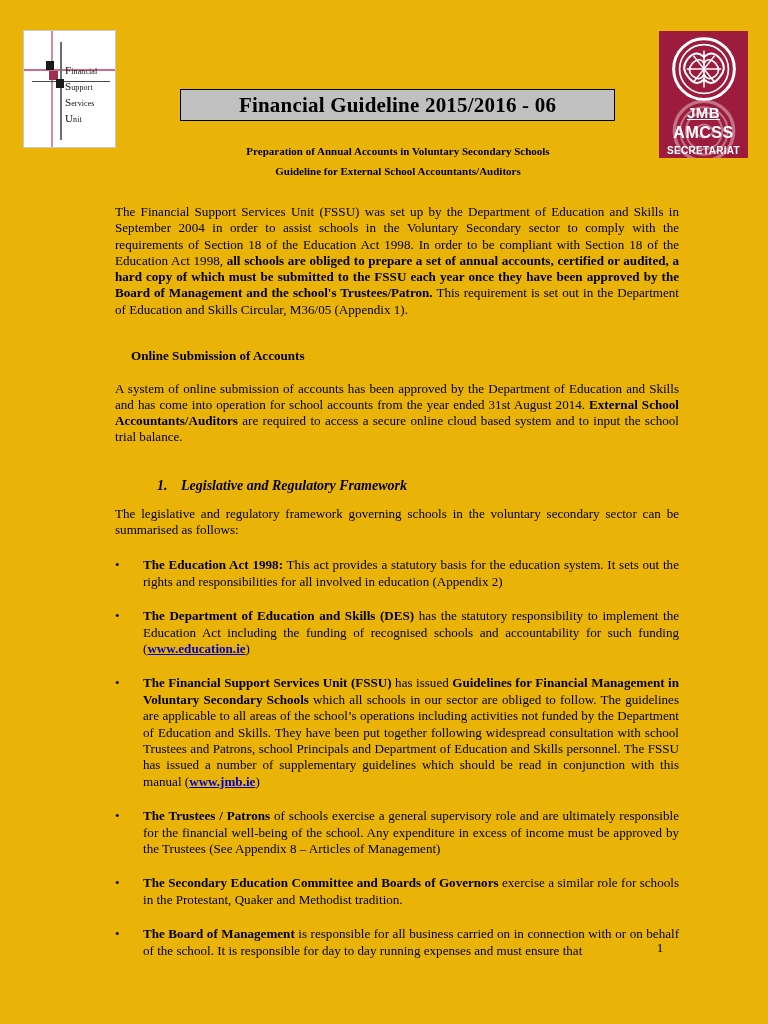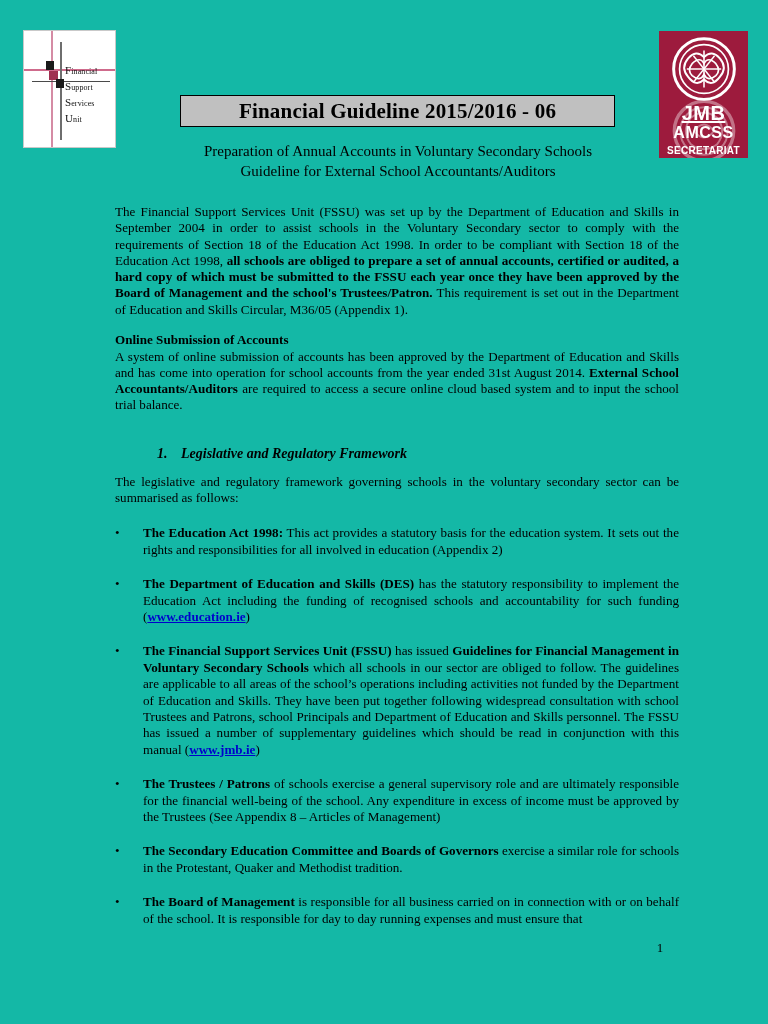--- a/index.html
+++ b/index.html
@@ -14,21 +14,21 @@
     position: relative;
     font-family: "Liberation Serif", "DejaVu Serif", serif;
     color: #000000;
     overflow: hidden;
   }
 
   .page {
     position: relative;
     width: 768px;
     height: 1024px;
-    background: #14b8a6;
+    background: #eab308;
   }
 
   
   .fssu-logo {
     position: absolute;
     left: 23px;
     top: 30px;
     width: 93px;
     height: 118px;
     border: 1px solid #c9c9c9;
@@ -122,29 +122,29 @@
   .jmb-text {
     position: absolute;
     left: 0;
     right: 0;
     top: 72px;
     text-align: center;
     font-family: "Liberation Sans", "DejaVu Sans", sans-serif;
     color: #ffffff;
     font-weight: bold;
   }
-  .jmb-text .l1 { display:block; font-size: 20px; line-height: 20px; letter-spacing: 0.5px; text-decoration: underline; }
+  .jmb-text .l1 { display:block; font-size: 15px; line-height: 20px; letter-spacing: 0.5px; text-decoration: underline; }
   .jmb-text .l2 { display:block; font-size: 16px; line-height: 20px; letter-spacing: 0.5px; }
   .jmb-text .l3 { display:block; font-size: 10px; line-height: 16px; letter-spacing: 0.3px; text-align: center; }
 
   
   .title-box {
     position: absolute;
     left: 180px;
-    top: 95px;
+    top: 89px;
     width: 435px;
     height: 32px;
     background: #c0c0c0;
     border: 1px solid #000000;
     display: flex;
     align-items: center;
     justify-content: center;
   }
   .title-box .title-text {
     font-size: 21px;
@@ -158,22 +158,22 @@
   .subtitles {
     position: absolute;
     left: 116px;
     top: 141px;
     width: 564px;
     text-align: center;
   }
   .subtitles .sub1,
   .subtitles .sub2 {
     display: block;
-    font-size: 15px;
-    font-weight: normal;
+    font-size: 11px;
+    font-weight: bold;
     line-height: 20px;
     white-space: nowrap;
   }
   .subtitles .sub3 {
     display: block;
     font-size: 13px;
     font-weight: bold;
     line-height: 19px;
   }
 
@@ -189,21 +189,21 @@
     font-size: 13.1px;
     line-height: 16.3px;
     text-align: justify;
     text-justify: inter-word;
     hyphens: none;
   }
   .gap-md { height: 14px; }
   .gap-lg { height: 19px; }
   b { font-weight: bold; }
   .hdr {
-    margin: 0;
+    margin: 16px;
     font-size: 13.1px;
     line-height: 16.5px;
     font-weight: bold;
   }
   .numbered {
     margin: 12px;
     padding-left: 30px;
     font-size: 14px;
     line-height: 17px;
     font-weight: bold;

